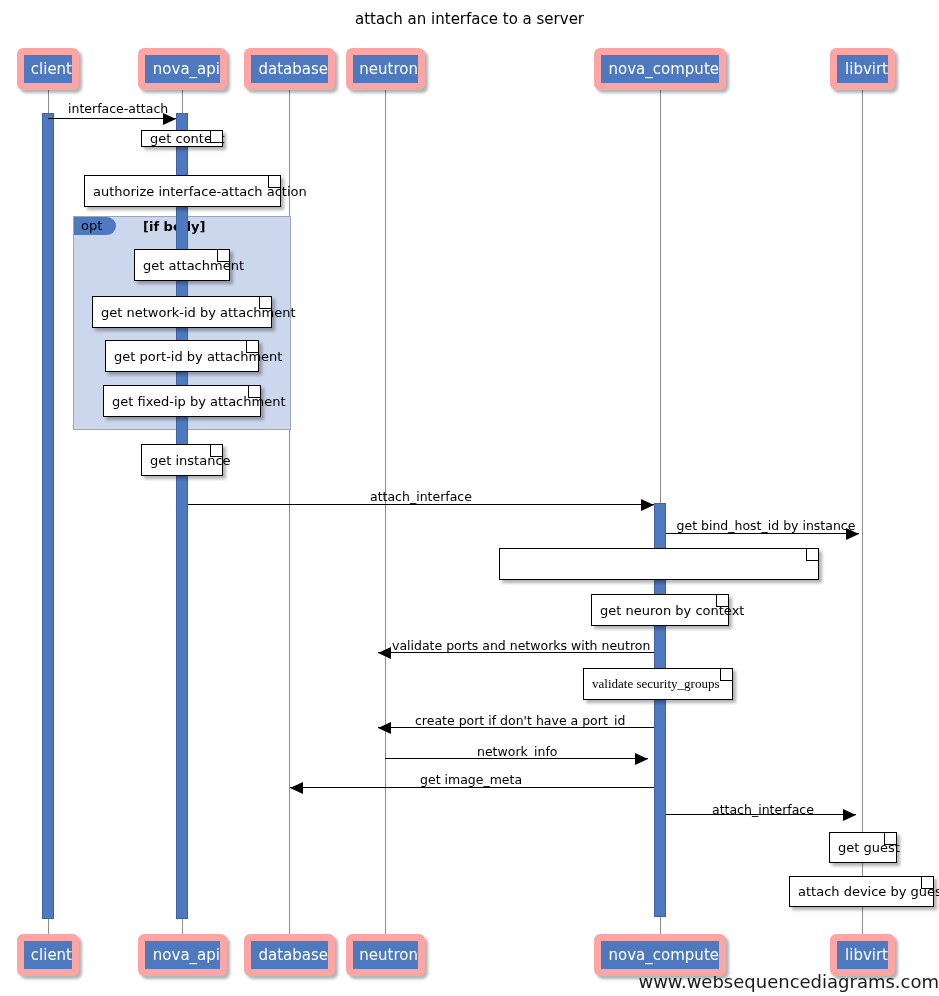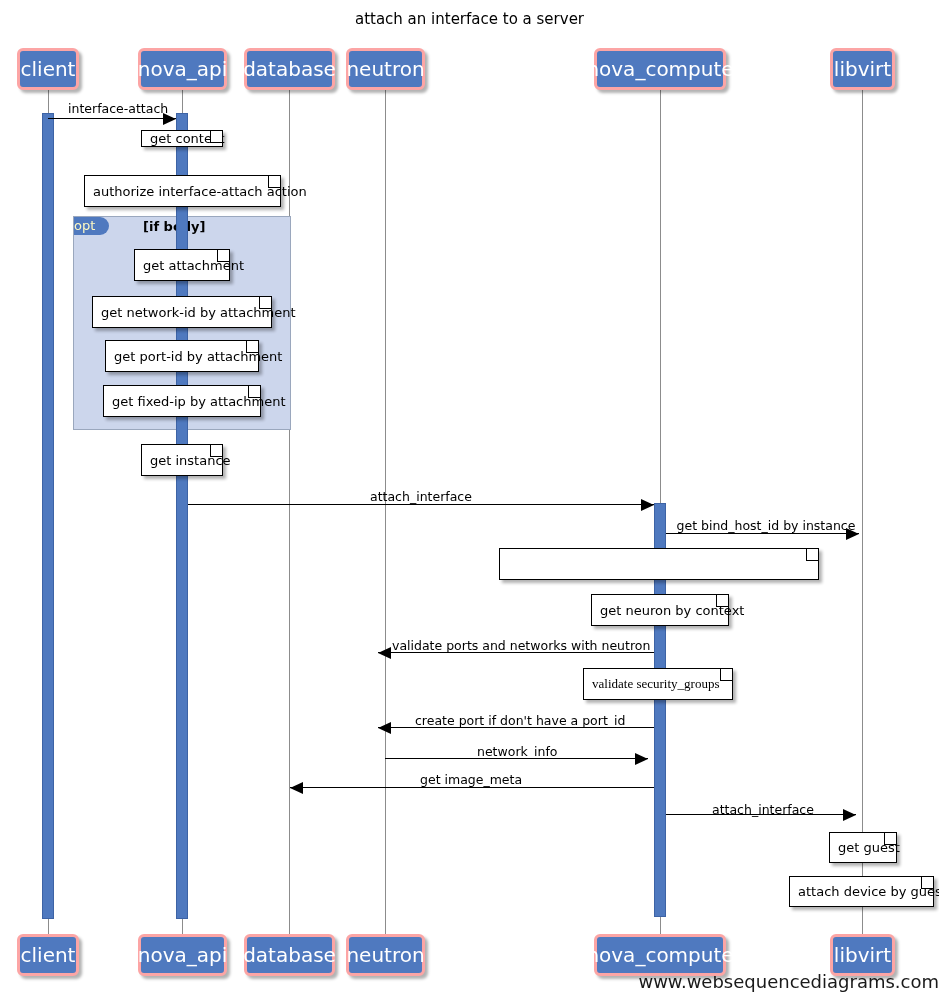--- a/index.html
+++ b/index.html
@@ -34,27 +34,27 @@
     position: absolute;
     right: 0;
     top: 971px;
     font-size: 18px;
     color: #1a1a1a;
   }
   
   .pbox {
     position: absolute;
     background: #4f79bf;
-    border: 3px solid #fca5a5;
+    border: 7px solid #fca5a5;
     border-radius: 6px;
     color: #ffffff;
-    font-size: 20px;
+    font-size: 15px;
     display: flex;
     align-items: center;
-    justify-content: center;
+    justify-content: flex-end;
     box-shadow: 3px 3px 3px rgba(0,0,0,0.30);
     box-sizing: border-box;
     white-space: nowrap;
   }
   
   .lifeline {
     position: absolute;
     width: 1px;
     background: #8c8c8c;
   }
@@ -113,23 +113,23 @@
   
   .frag {
     position: absolute;
     background: #ccd6ec;
     border: 1px solid #9aa7bd;
     box-sizing: border-box;
   }
   .frag-tab {
     position: absolute;
     background: #4f79bf;
-    color: #fef9c3;
+    color: #000000;
     font-size: 13px;
-    padding: 1px 14px 2px 0;
+    padding: 1px 14px 2px 7px;
     border-radius: 0 9px 9px 0;
     left: 0; top: 0;
   }
   .frag-cond {
     position: absolute;
     font-size: 13px;
     color: #000;
     font-weight: bold;
     white-space: nowrap;
   }

